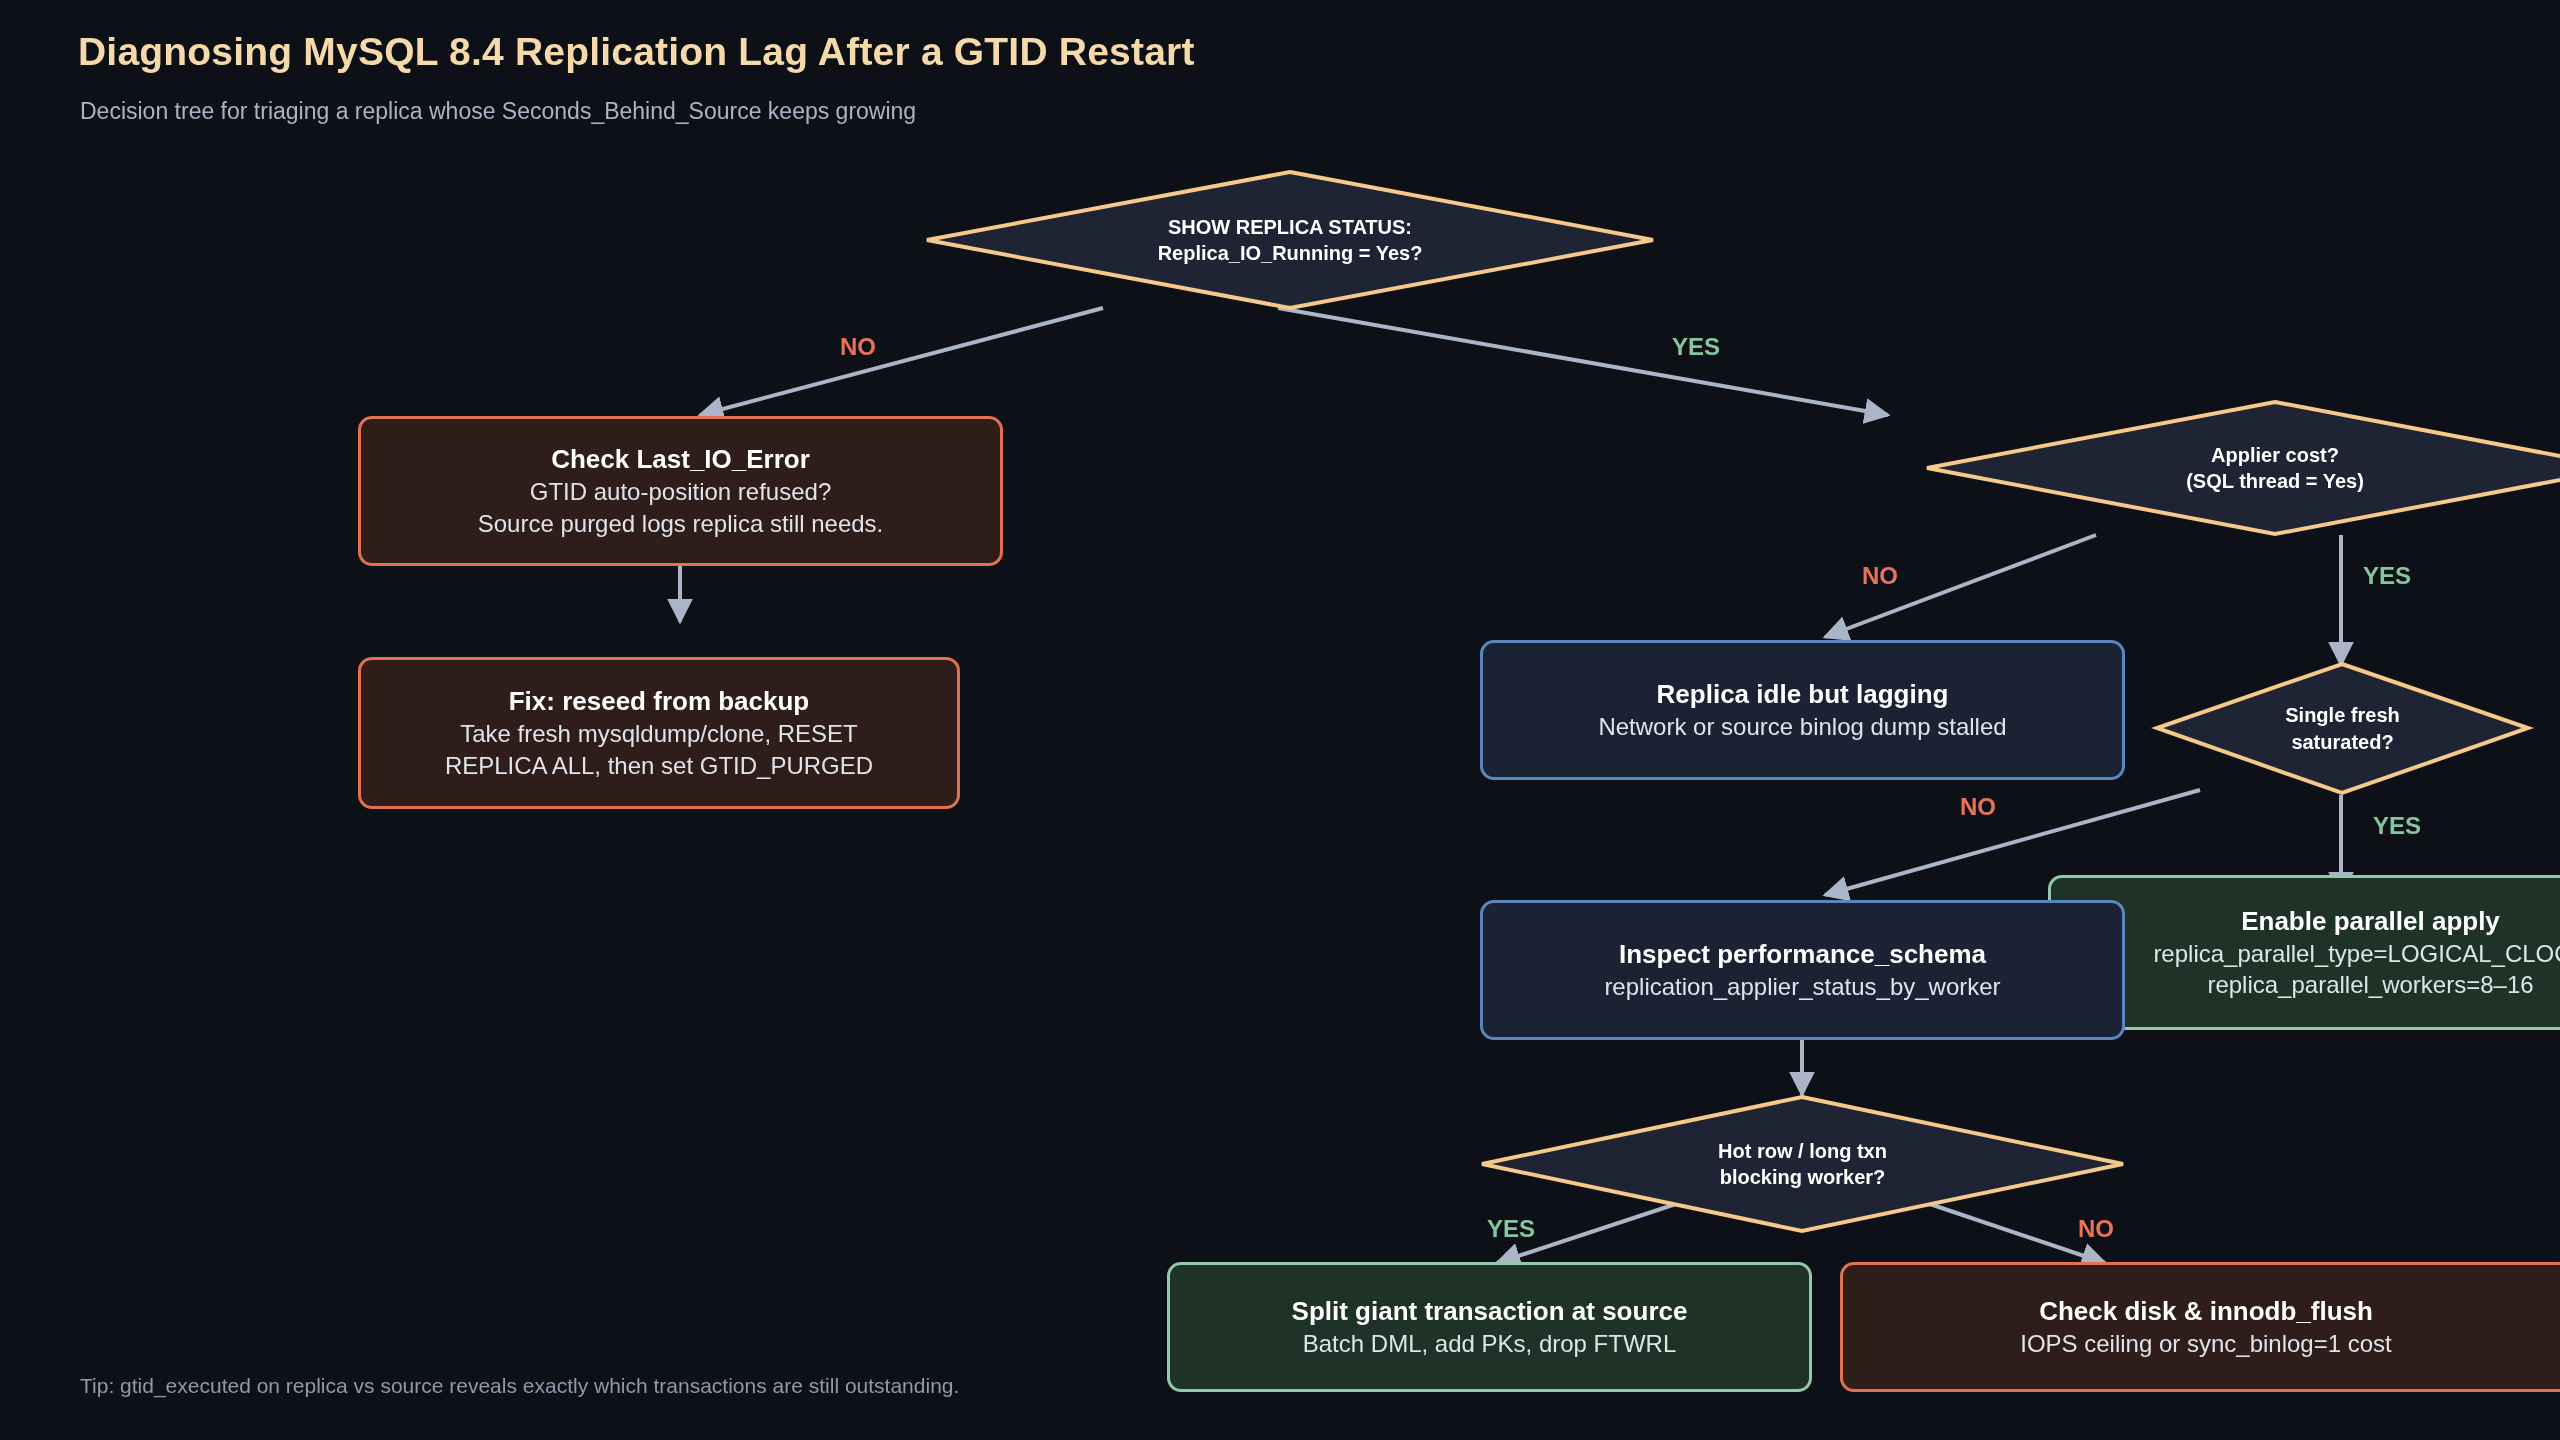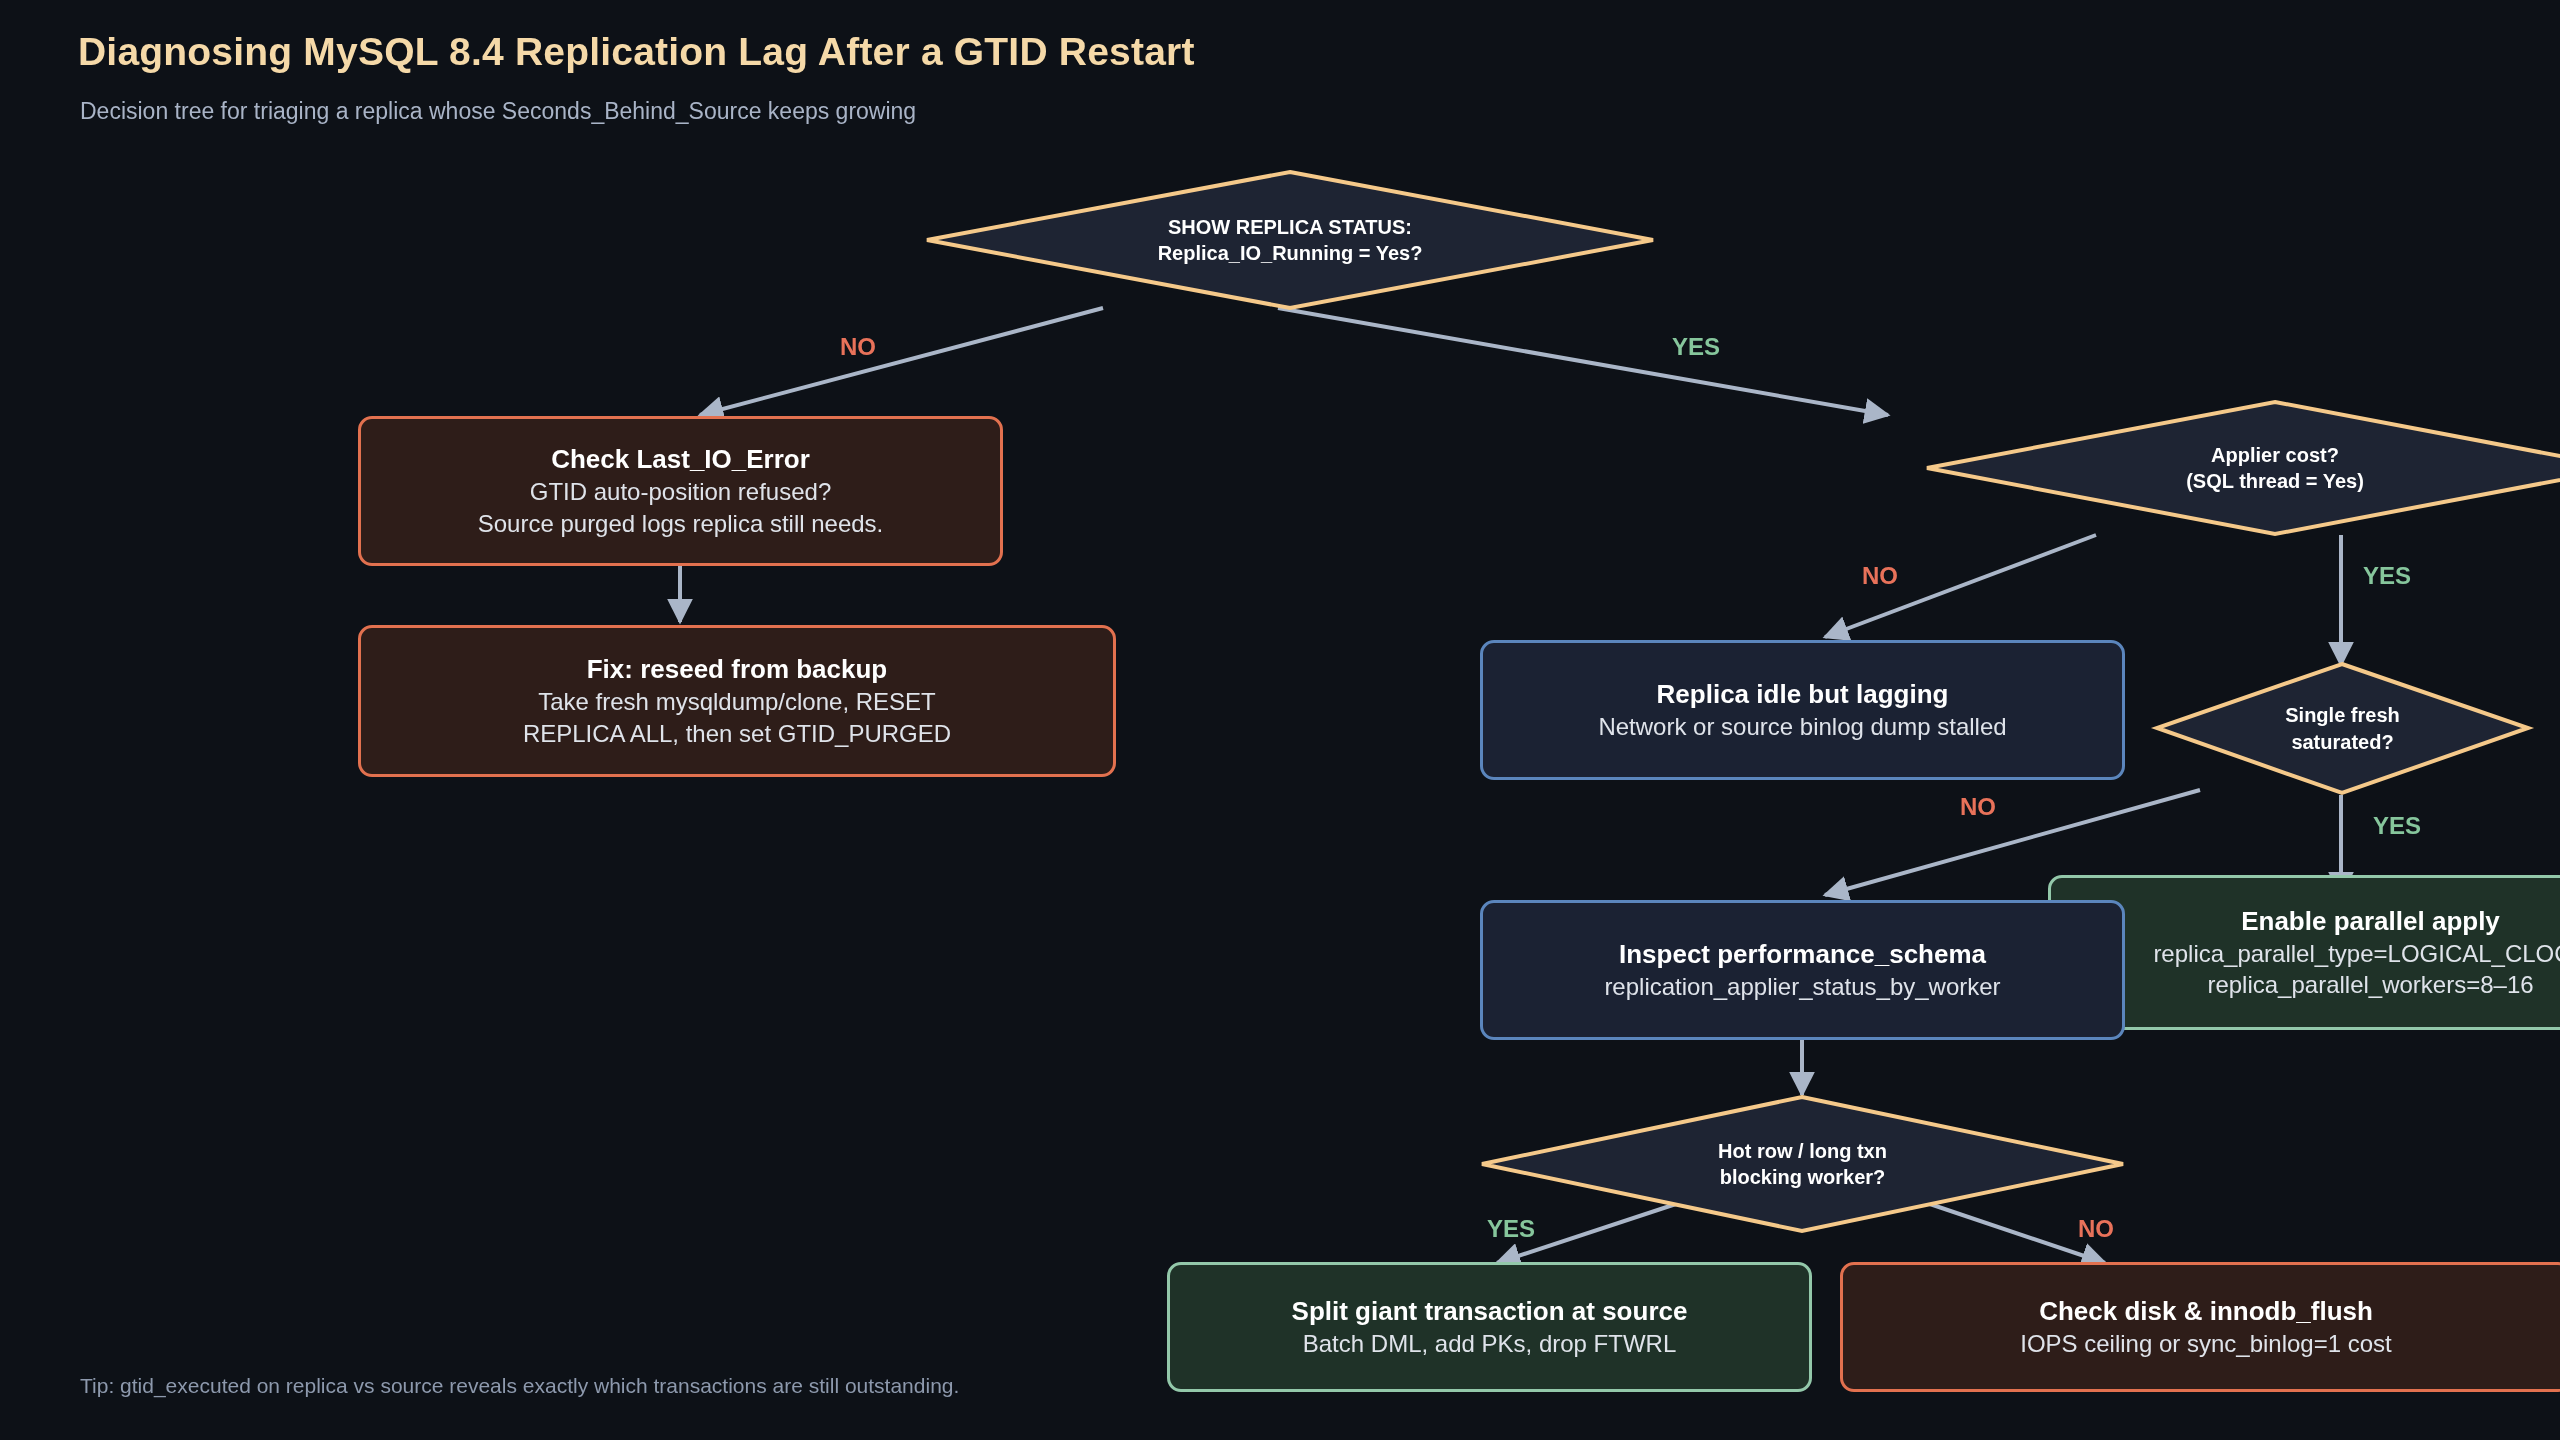--- a/index.html
+++ b/index.html
@@ -101,21 +101,21 @@
 
   <div class="edge-label no" style="left:840px; top:333px;">NO</div>
   <div class="edge-label yes" style="left:1672px; top:333px;">YES</div>
 
   <div class="node box red" style="left:358px; top:416px; width:645px; height:150px;">
     <span class="t">Check Last_IO_Error</span>
     <span class="s">GTID auto-position refused?</span>
     <span class="s">Source purged logs replica still needs.</span>
   </div>
 
-  <div class="node box red" style="left:358px; top:625px; width:758px; height:152px;">
+  <div class="node box red" style="left:358px; top:657px; width:602px; height:152px;">
     <span class="t">Fix: reseed from backup</span>
     <span class="s">Take fresh mysqldump/clone, RESET</span>
     <span class="s">REPLICA ALL, then set GTID_PURGED</span>
   </div>
 
   <div class="diamond" style="left:1925px; top:400px; width:700px; height:136px;">
     <svg width="700" height="136">
       <polygon points="350,2 698,68 350,134 2,68" fill="#1e2433" stroke="#f5c98a" stroke-width="4"></polygon>
     </svg>
     <div class="dlabel">

